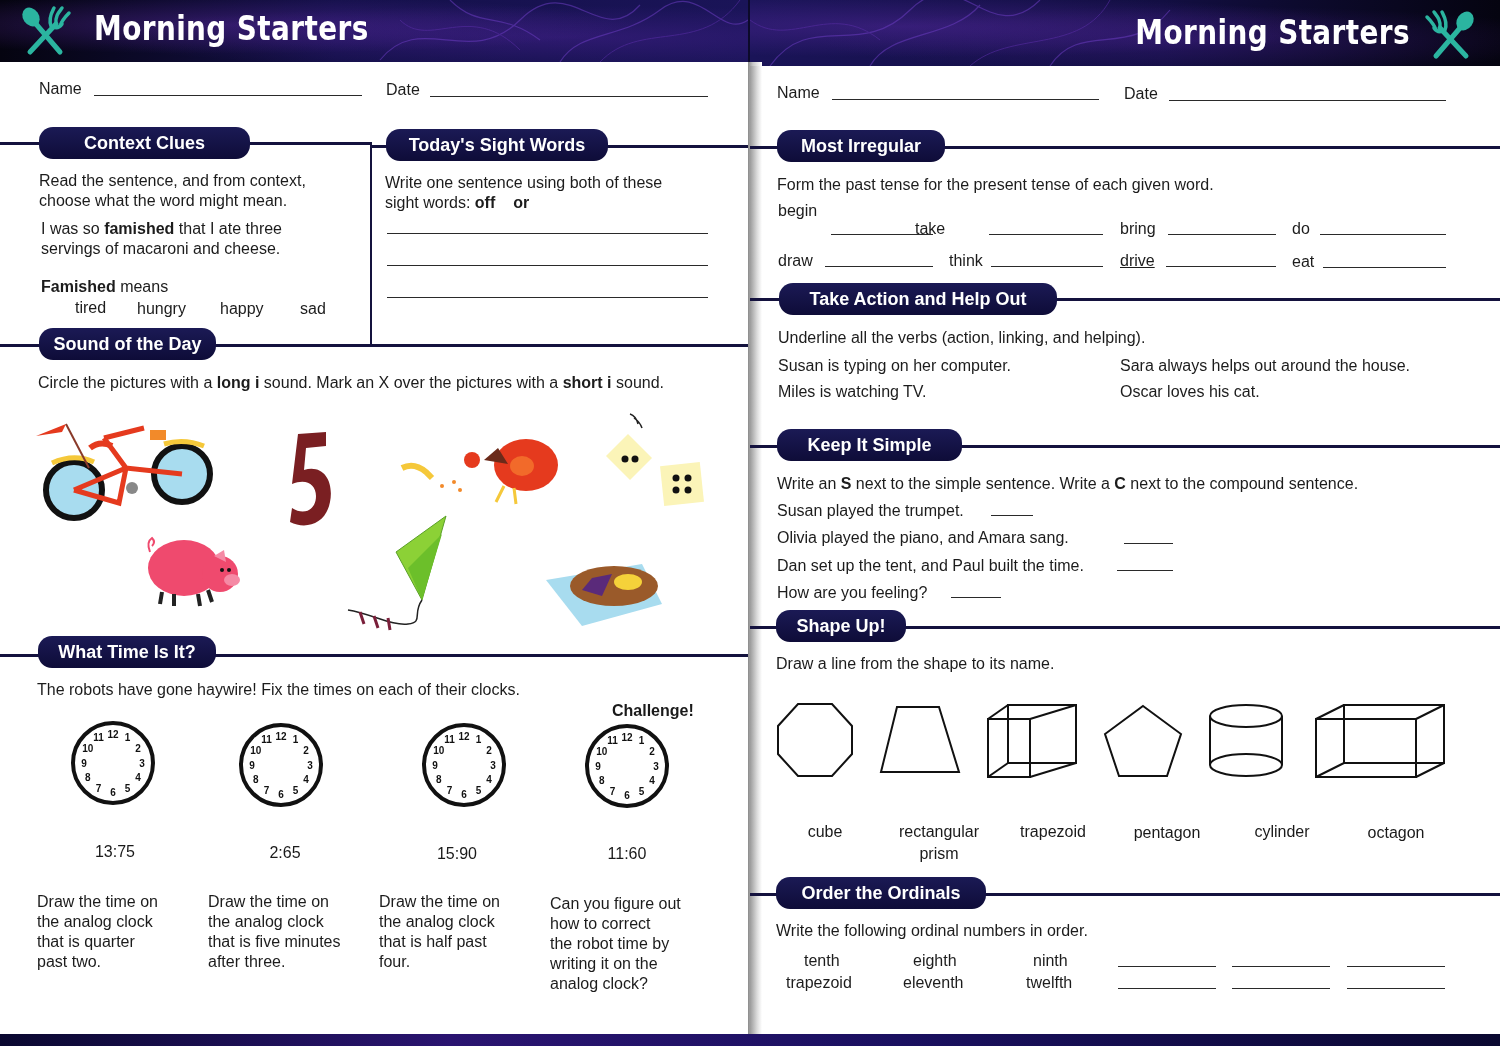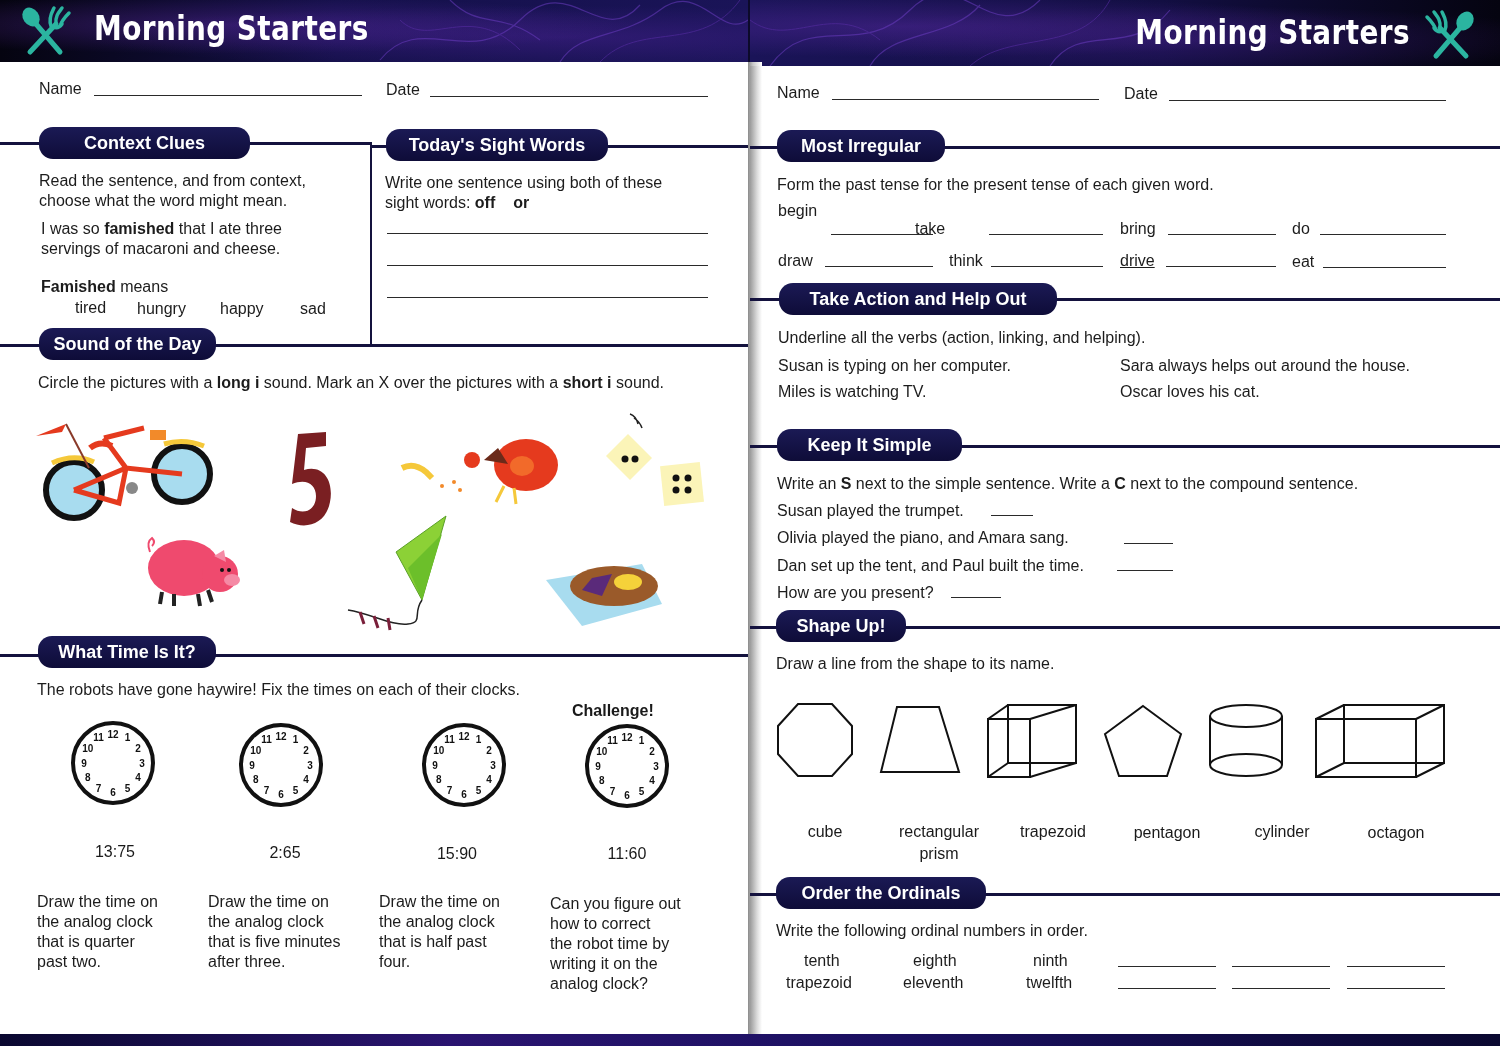--- a/index.html
+++ b/index.html
@@ -206,21 +206,21 @@
   <svg class="pic" style="left:542px; top:560px;" width="124" height="70" viewBox="0 0 124 70">
     <path d="M4,20 L100,4 L120,44 L40,66 Z" fill="#a8dcef"></path>
     <ellipse cx="72" cy="26" rx="44" ry="20" fill="#9a5a2a"></ellipse>
     <path d="M50,18 L70,14 L60,36 L40,30 Z" fill="#5a2a7a"></path>
     <ellipse cx="86" cy="22" rx="14" ry="8" fill="#f5d23a"></ellipse>
   </svg>
 
   <div class="sec-line" style="left:0; top:654px; width:748px;"></div>
   <div class="pill" style="left:38px; top:636px; width:178px;">What Time Is It?</div>
   <div class="t" style="left:37px; top:680px;">The robots have gone haywire! Fix the times on each of their clocks.</div>
-  <div class="challenge" style="left:572px; top:702px;">Challenge!</div>
+  <div class="challenge" style="left:612px; top:702px;">Challenge!</div>
 
   <div id="clocks">
       <svg class="clock" viewBox="0 0 86 86" style="left: 70px; top: 720px;">
         <ellipse cx="43" cy="43" rx="40" ry="40" fill="#fff" stroke="#111" stroke-width="4"></ellipse>
         <text x="43" y="17.5" text-anchor="middle" font-size="10" font-weight="bold" font-family="Liberation Sans, sans-serif" fill="#111">12</text>
         <text x="57.5" y="21.38526329025128" text-anchor="middle" font-size="10" font-weight="bold" font-family="Liberation Sans, sans-serif" fill="#111">1</text>
         <text x="68.11473670974873" y="32" text-anchor="middle" font-size="10" font-weight="bold" font-family="Liberation Sans, sans-serif" fill="#111">2</text>
         <text x="72" y="46.5" text-anchor="middle" font-size="10" font-weight="bold" font-family="Liberation Sans, sans-serif" fill="#111">3</text>
         <text x="68.11473670974873" y="61" text-anchor="middle" font-size="10" font-weight="bold" font-family="Liberation Sans, sans-serif" fill="#111">4</text>
         <text x="57.5" y="71.61473670974871" text-anchor="middle" font-size="10" font-weight="bold" font-family="Liberation Sans, sans-serif" fill="#111">5</text>
@@ -351,21 +351,21 @@
 
   <div class="sec-line" style="left:750px; top:445px; width:750px;"></div>
   <div class="pill" style="left:777px; top:429px; width:185px;">Keep It Simple</div>
   <div class="t" style="left:777px; top:474px;"><span>Write an </span><b>S</b><span> next to the simple sentence. Write a </span><b>C</b><span> next to the compound sentence.</span></div>
   <div class="t" style="left:777px; top:501px;">Susan played the trumpet.</div>
   <div class="blank" style="left:991px; top:515px; width:42px;"></div>
   <div class="t" style="left:777px; top:528px;">Olivia played the piano, and Amara sang.</div>
   <div class="blank" style="left:1124px; top:543px; width:49px;"></div>
   <div class="t" style="left:777px; top:556px;">Dan set up the tent, and Paul built the time.</div>
   <div class="blank" style="left:1117px; top:570px; width:56px;"></div>
-  <div class="t" style="left:777px; top:583px;">How are you present?</div>
+  <div class="t" style="left:777px; top:583px;">How are you feeling?</div>
   <div class="blank" style="left:951px; top:597px; width:50px;"></div>
 
   <div class="sec-line" style="left:750px; top:626px; width:750px;"></div>
   <div class="pill" style="left:776px; top:610px; width:130px;">Shape Up!</div>
   <div class="t" style="left:776px; top:654px;">Draw a line from the shape to its name.</div>
 
   <svg class="shape" style="left:776px; top:702px;" width="78" height="76" viewBox="0 0 78 76">
     <polygon points="22,2 56,2 76,24 76,52 56,74 22,74 2,52 2,24" fill="none" stroke="#111" stroke-width="2"></polygon>
   </svg>
   <svg class="shape" style="left:879px; top:705px;" width="82" height="70" viewBox="0 0 82 70">

